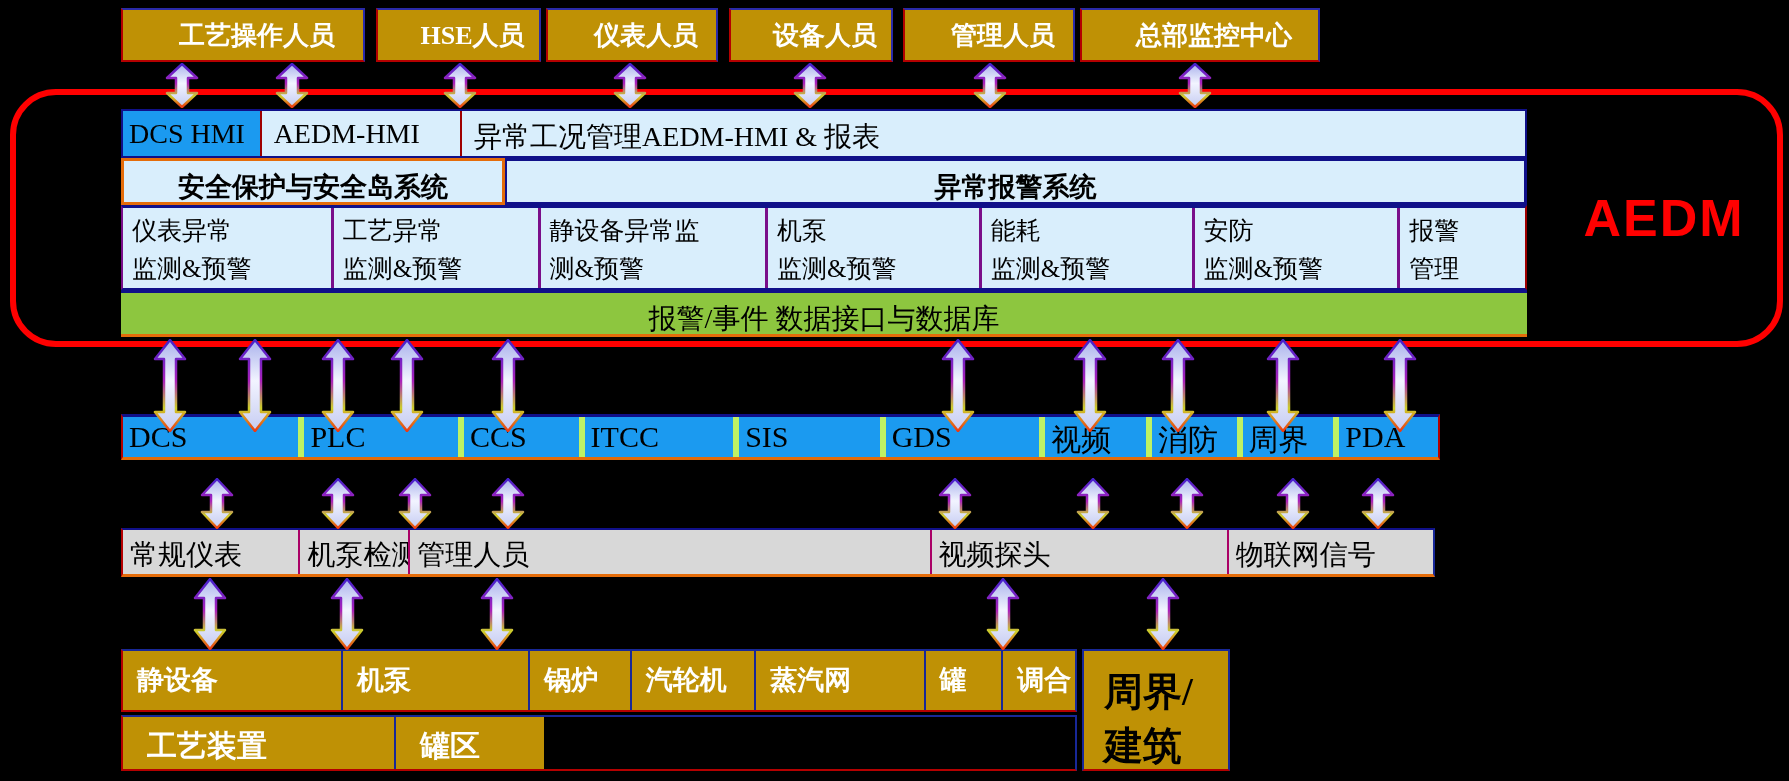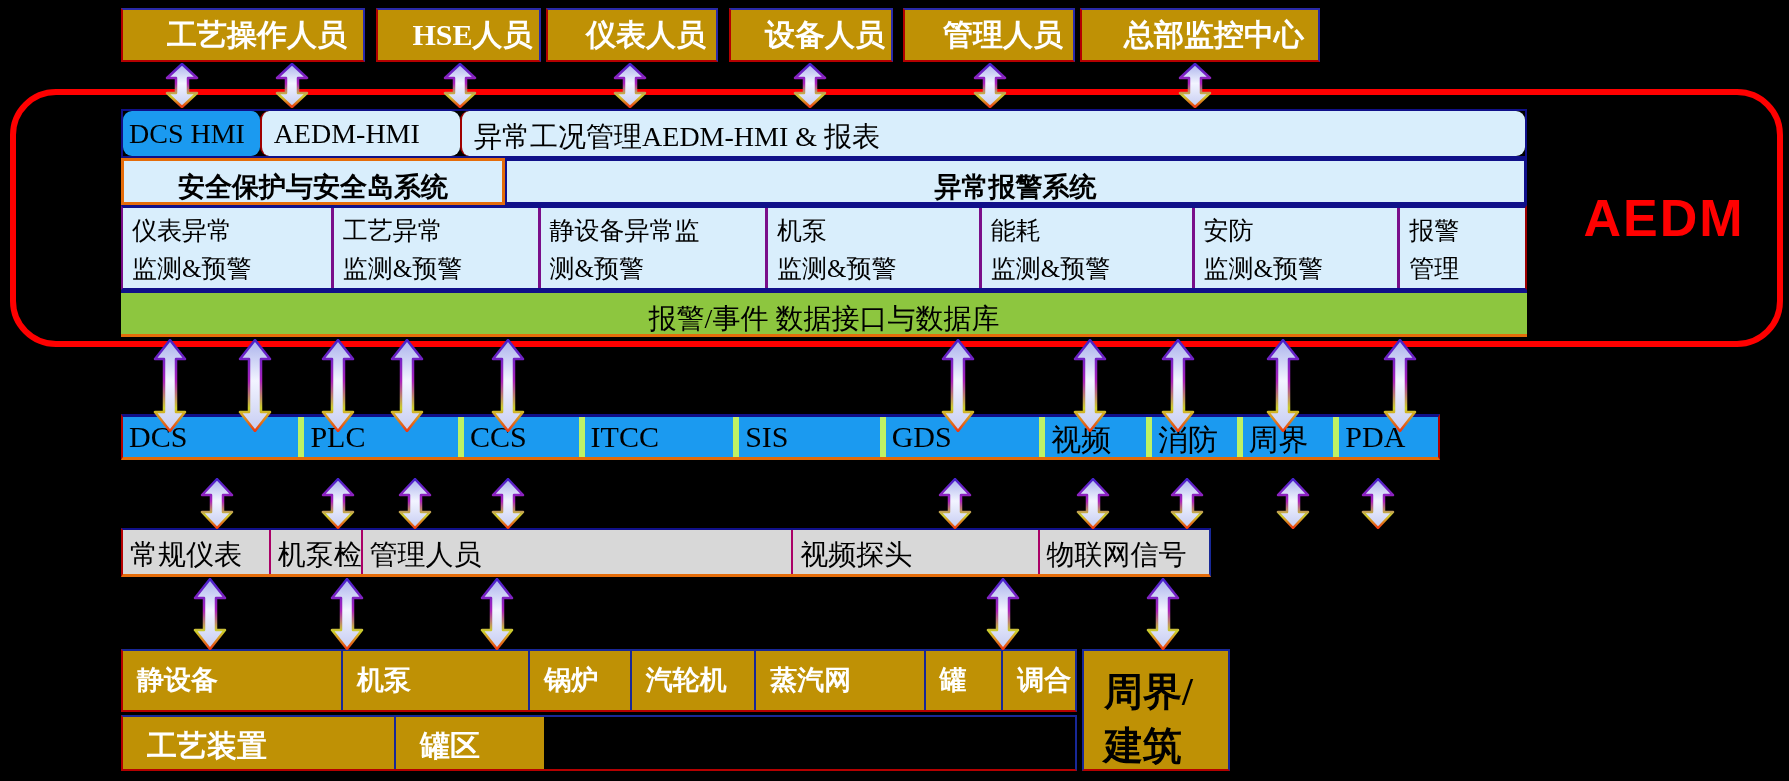--- a/index.html
+++ b/index.html
@@ -7,33 +7,33 @@
     --gray:#D8D8D8; --red:#FF0000; --navy:#101089; --orange:#E46C0A;
   }
   html,body{margin:0;padding:0;background:#000;}
   #stage{position:relative;width:1789px;height:781px;background:#000;overflow:hidden;
          font-family:"Liberation Serif","DejaVu Serif",serif;color:#000;}
   .abs{position:absolute;box-sizing:border-box;}
   .row{position:absolute;box-sizing:border-box;display:flex;}
   .row > div{box-sizing:border-box;overflow:hidden;white-space:nowrap;}
 
   
-  .user-box{background:var(--gold);color:#fff;font-weight:bold;font-size:30px;
+  .user-box{background:var(--gold);color:#fff;font-weight:bold;font-size:26px;
     display:flex;align-items:center;justify-content:center;
     border-top:2px solid #2a2aa8;border-right:2px solid #2a2aa8;
     border-bottom:2px solid #b40000;border-left:2px solid #b40000;z-index:3;padding-left:28px;}
 
   
   #aedm-container{border:6px solid var(--red);border-radius:46px;z-index:1;background:transparent;}
   #aedm-label{font-family:"Liberation Sans","DejaVu Sans",sans-serif;font-weight:900;
     font-size:52px;color:var(--red);text-align:center;letter-spacing:2px;z-index:3;}
 
   
   #hmi-row{border:2px solid var(--navy);z-index:2;}
-  #hmi-row > div{background:var(--lblue);font-size:28px;padding:7px 0 12px 12px;border-left:2px solid #a00000;border-radius:9px;}
+  #hmi-row > div{background:var(--lblue);font-size:28px;padding:7px 0 12px 12px;border-left:2px solid #a00000;}
   #hmi-row > div:first-child{background:var(--bblue);border-left:none;padding-left:6px;}
 
   
   #sys-row{z-index:2;font-family:"Liberation Sans","DejaVu Sans",sans-serif;}
   #sys-row > div{background:var(--lblue);font-weight:bold;font-size:27px;text-align:center;padding-top:8px;}
   #sys-row .safety{border:3px solid var(--orange);z-index:3;}
   #sys-row .alarm{border:3px solid var(--navy);border-left:2px solid var(--navy);}
 
   
   #module-row{border-top:3px solid var(--navy);border-bottom:2px solid var(--navy);
@@ -129,21 +129,21 @@
     <div style="width:121px">CCS</div>
     <div style="width:155px">ITCC</div>
     <div style="width:147px">SIS</div>
     <div style="width:160px">GDS</div>
     <div style="width:107px">视频</div>
     <div style="width:91px">消防</div>
     <div style="width:97px">周界</div>
     <div style="width:105px">PDA</div>
   </div>
 
-  <div class="row" id="gray-row" style="left:121px;top:528px;width:1090px;height:49px">
+  <div class="row" id="gray-row" style="left:121px;top:528px;width:1314px;height:49px">
     <div style="width:176px">常规仪表</div>
     <div style="width:110px">机泵检测</div>
     <div style="width:523px">管理人员</div>
     <div style="width:298px">视频探头</div>
     <div style="width:207px">物联网信号</div>
   </div>
 
   <div class="row gold-row" id="equip-row" style="left:121px;top:649px;width:956px;height:63px">
     <div style="width:219px">静设备</div>
     <div style="width:188px">机泵</div>

